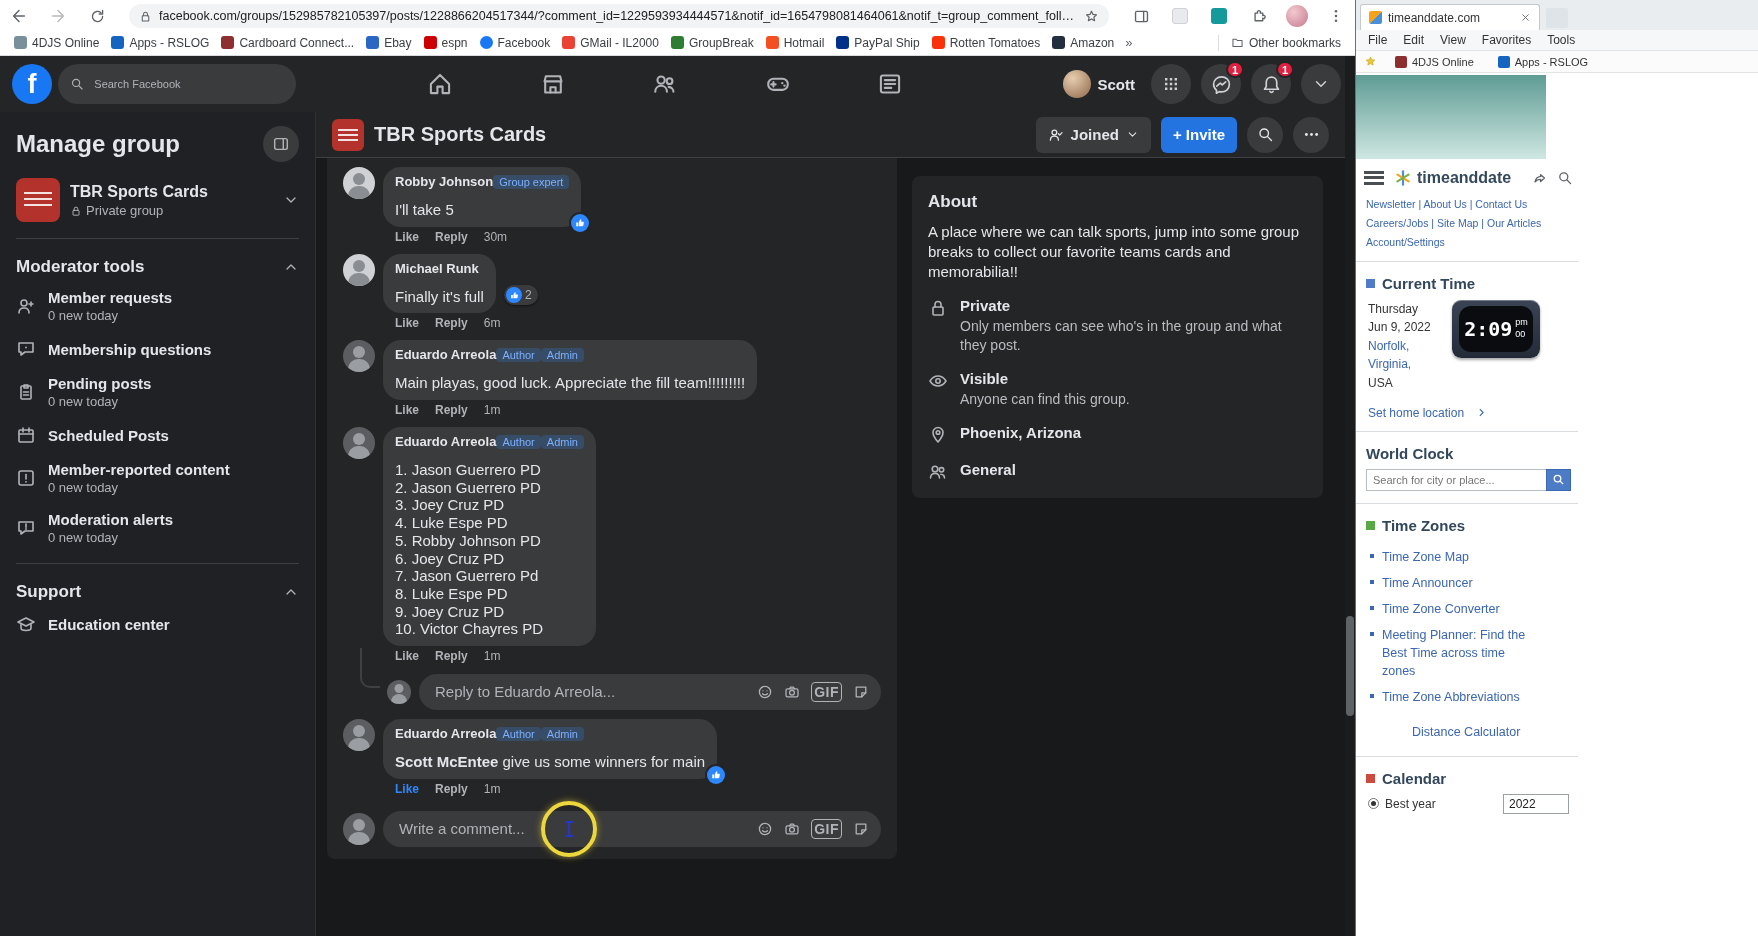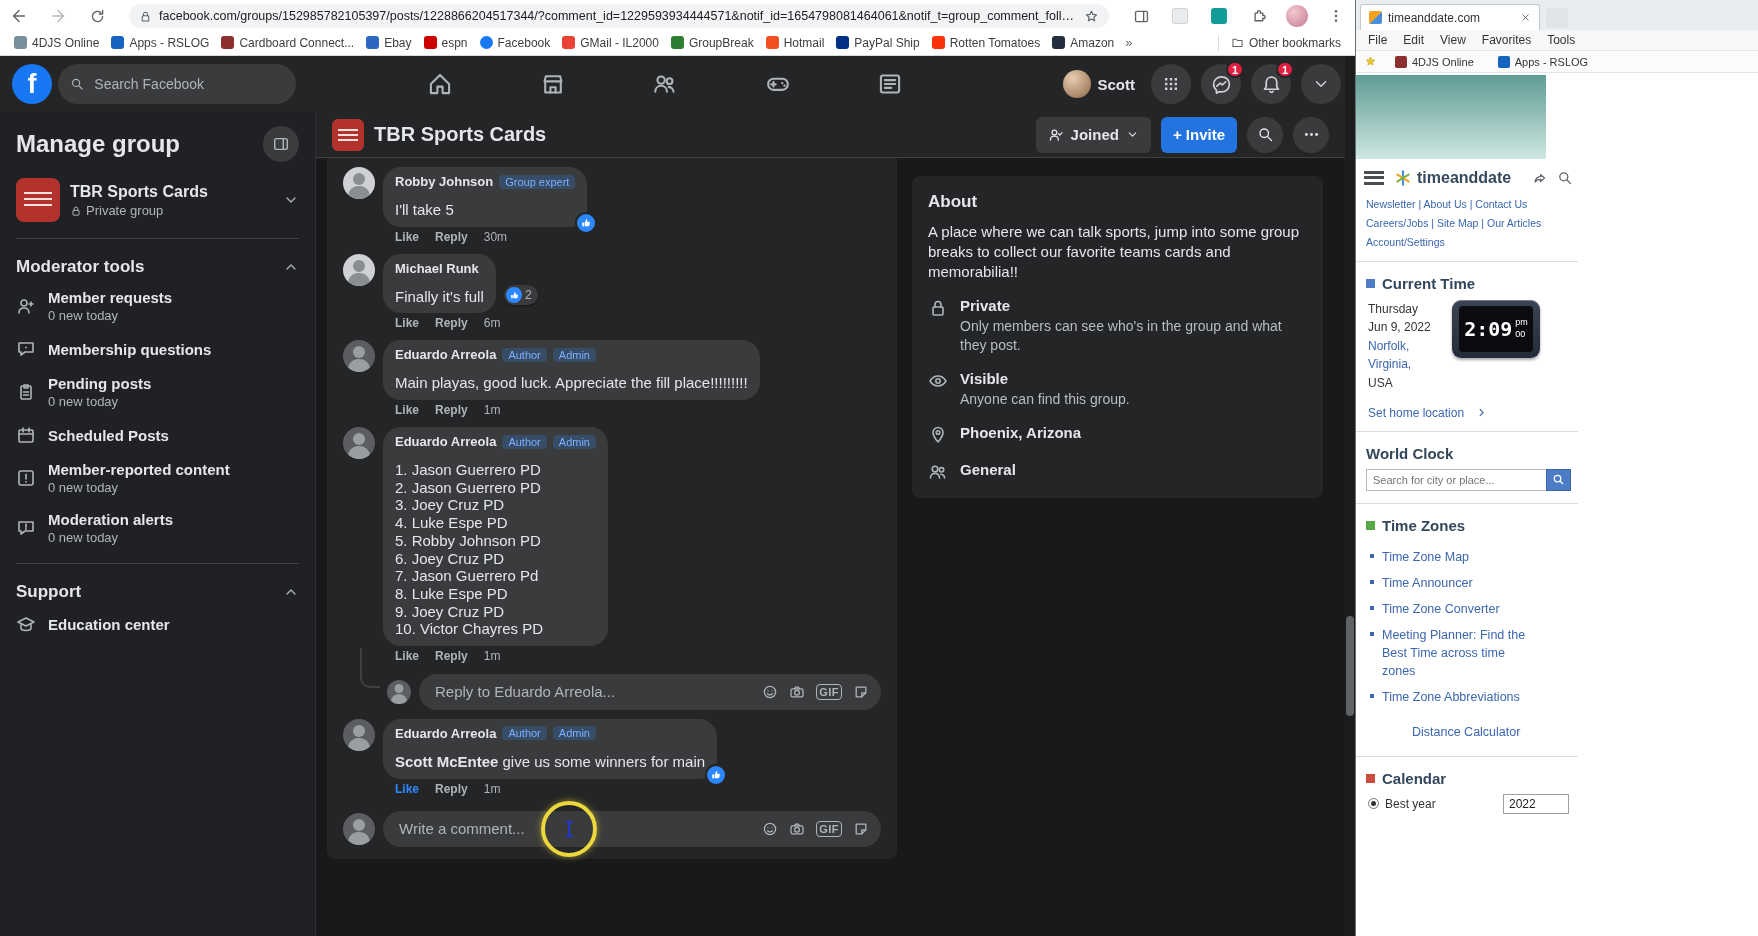--- a/index.html
+++ b/index.html
@@ -22,21 +22,21 @@
   .bmbar{position:absolute;left:0;top:30px;right:0;height:26px;background:#fff;border-bottom:1px solid #dadce0;display:flex;align-items:center;padding:0 8px;font-size:12px;color:#3c4043;white-space:nowrap}
   .bm{display:flex;align-items:center;gap:5px;padding:2px 6px;border-radius:4px}
   .fv{width:13px;height:13px;border-radius:3px;flex:0 0 auto}
   .bmsep{width:1px;height:16px;background:#dadce0;margin:0 6px}
   .bmchev{color:#5f6368;padding:0 5px;font-size:13px}
 
   
   .fbnav{position:absolute;left:0;top:56px;right:0;height:56px;background:#242526;box-shadow:0 1px 0 #3e4042}
   .fblogo{position:absolute;left:12px;top:8px;width:40px;height:40px;border-radius:50%;background:#1877f2;color:#fff;font-size:27px;font-weight:700;display:flex;align-items:center;justify-content:center}
   .fbsearch{position:absolute;left:58px;top:8px;width:238px;height:40px;border-radius:20px;background:#3a3b3c;display:flex;align-items:center;gap:8px;padding:0 12px}
-  .fbsearch input{background:transparent;border:none;outline:none;color:#5eead4;font-size:14px;width:100%;font-family:inherit}
+  .fbsearch input{background:transparent;border:none;outline:none;color:#5eead4;font-size:11px;width:100%;font-family:inherit}
   .fbsearch input::placeholder{color:#b0b3b8}
   .fbtabs{position:absolute;left:360px;top:4px;width:610px;height:48px;display:flex;justify-content:space-between;padding:0 30px}
   .fbtab{width:100px;height:48px;display:flex;align-items:center;justify-content:center;border-radius:8px}
   .fbright{position:absolute;right:14px;top:8px;display:flex;gap:10px;align-items:center}
   .chip{display:flex;align-items:center;gap:7px;color:#e4e6eb;font-size:15px;font-weight:600;padding:2px 6px;border-radius:18px}
   .chipav{width:28px;height:28px;border-radius:50%;background:radial-gradient(circle at 35% 30%,#e8cdb0,#8d6748)}
   .cbtn{width:40px;height:40px;border-radius:50%;background:#3a3b3c;display:flex;align-items:center;justify-content:center;position:relative}
   .nbadge{position:absolute;top:-3px;right:-3px;background:#e41e3f;color:#fff;font-size:11px;font-weight:700;min-width:17px;height:17px;border-radius:9px;display:flex;align-items:center;justify-content:center;padding:0 4px;border:2px solid #242526}
 
   
@@ -70,38 +70,38 @@
   .postcard{position:absolute;left:11px;top:0;width:570px;background:#242526;border-radius:0 0 8px 8px;padding:6px 0 12px}
   .cmt{display:flex;gap:8px;padding:3px 16px;position:relative}
   .av32{width:32px;height:32px;border-radius:50%;background:#5b5d60;position:relative;overflow:hidden;flex:0 0 auto}
   .av24{width:24px;height:24px;border-radius:50%;background:#5b5d60;position:relative;overflow:hidden;flex:0 0 auto}
   .av32::before{content:"";position:absolute;left:50%;top:6px;transform:translateX(-50%);width:12px;height:12px;border-radius:50%;background:#9a9da1}
   .av32::after{content:"";position:absolute;left:50%;top:19px;transform:translateX(-50%);width:22px;height:14px;border-radius:10px 10px 0 0;background:#9a9da1}
   .av24::before{content:"";position:absolute;left:50%;top:4px;transform:translateX(-50%);width:9px;height:9px;border-radius:50%;background:#9a9da1}
   .av24::after{content:"";position:absolute;left:50%;top:14px;transform:translateX(-50%);width:16px;height:11px;border-radius:8px 8px 0 0;background:#9a9da1}
   .av-light{background:#cfd1d5}.av-light::before,.av-light::after{background:#8a8d91}
   .bub{background:#3a3b3c;border-radius:18px;padding:7px 12px 8px;position:relative;display:inline-block;max-width:480px}
-  .chead{display:flex;align-items:center;gap:6px}
+  .chead{display:flex;align-items:flex-end;gap:0}
   .cname{font-size:13px;font-weight:600;color:#e4e6eb;white-space:nowrap}
   .bdg{font-size:11px;font-weight:500;padding:1px 6px;border-radius:4px;background:rgba(45,136,255,.22);color:#7cb0ff;white-space:nowrap}
   .ctext{font-size:15px;line-height:1.18;color:#e4e6eb;margin-top:12px;white-space:pre-line}
   .mention{font-weight:700}
   .cacts{display:flex;gap:16px;margin:3px 0 4px 12px;font-size:12px;font-weight:700;color:#b0b3b8}
   .cacts .t{font-weight:400}
   .liked{color:#2d88ff}
   .rx{position:absolute;right:-8px;bottom:-5px;width:18px;height:18px;border-radius:50%;background:#2d88ff;display:flex;align-items:center;justify-content:center;box-shadow:0 0 0 2px #242526}
   .rx2{position:absolute;right:-42px;bottom:8px;display:flex;align-items:center;gap:3px;background:#3a3b3c;border-radius:10px;padding:2px 6px 2px 2px;box-shadow:0 1px 2px rgba(0,0,0,.5);font-size:12px;color:#b0b3b8}
   .rxc{width:16px;height:16px;border-radius:50%;background:#2d88ff;display:flex;align-items:center;justify-content:center}
   .replyrow{display:flex;gap:8px;align-items:center;margin:4px 16px 6px 60px;position:relative}
   .replyrow::before{content:"";position:absolute;left:-27px;top:-26px;width:18px;height:38px;border-left:2px solid #3e4042;border-bottom:2px solid #3e4042;border-radius:0 0 0 10px}
   .pill{flex:1;height:36px;background:#3a3b3c;border-radius:18px;display:flex;align-items:center;gap:0;padding:0 12px 0 14px;position:relative}
   .pill input{flex:1;background:transparent;border:none;outline:none;color:#e4e6eb;font-size:15px;font-family:inherit;min-width:0}
   .pill input::placeholder{color:#b0b3b8}
   .pillicons{display:flex;gap:11px;align-items:center}
-  .gifbox{font-size:11px;font-weight:700;color:#b0b3b8;border:1.5px solid #b0b3b8;border-radius:4px;padding:1px 2px;letter-spacing:.5px}
+  .gifbox{font-size:14px;font-weight:700;color:#b0b3b8;border:1.5px solid #b0b3b8;border-radius:4px;padding:1px 2px;letter-spacing:.5px}
   .composer{display:flex;gap:8px;align-items:center;margin:8px 16px 0;position:relative}
   .hl{position:absolute;left:158px;top:50%;transform:translateY(-50%);width:56px;height:56px;border:4px solid #ecd73c;border-radius:50%;box-shadow:0 0 7px rgba(236,215,60,.55);pointer-events:none;z-index:5}
   .ibeam{position:absolute;left:50%;top:50%;transform:translate(-50%,-50%);width:2px;height:14px;background:#2536c9}
   .ibeam::before,.ibeam::after{content:"";position:absolute;left:-2.5px;width:7px;height:2px;background:#2536c9}
   .ibeam::before{top:-1px}.ibeam::after{bottom:-1px}
 
   
   .aboutcard{position:absolute;left:596px;top:18px;width:411px;background:#242526;border-radius:8px;padding:16px;color:#e4e6eb}
   .atitle{font-size:17px;font-weight:700;margin:0 0 10px}
   .adesc{font-size:15px;line-height:1.32;margin:0 0 6px;color:#e4e6eb}
@@ -131,21 +131,21 @@
   .tdlogo{display:flex;align-items:center;gap:5px;font-size:16px;font-weight:700;color:#35495c;flex:1}
   .tdlinks{font-size:10.5px;color:#3b66b0;padding:0 10px;line-height:1.8;width:225px}
   .tddiv{height:1px;background:#d9dde0;margin:9px 0;width:222px}
   .h2row{display:flex;align-items:center;gap:7px;padding:4px 10px;font-size:15px;font-weight:700;color:#32475c}
   .sq{width:9px;height:9px;flex:0 0 auto}
   .sq-blue{background:#4f7bc7}.sq-green{background:#58a846}.sq-red{background:#cc4b3d}
   .ctwrap{display:flex;gap:10px;padding:4px 12px;width:225px}
   .ctleft{font-size:12px;line-height:1.55;color:#333;width:74px}
   .tdlink{color:#3b66b0}
   .clock{width:88px;height:58px;background:linear-gradient(#3a4456,#242b38);border-radius:9px;padding:6px 7px;display:flex;box-shadow:inset 0 1px 0 rgba(255,255,255,.3),0 2px 3px rgba(0,0,0,.35)}
-  .clkface{flex:1;background:#0a0c0f;border-radius:4px;display:flex;align-items:center;justify-content:center;gap:3px;padding:0 3px}
+  .clkface{flex:1;background:#0a0c0f;border-radius:12px;display:flex;align-items:center;justify-content:center;gap:3px;padding:0 3px}
   .clktime{font-size:20px;font-weight:700;color:#fff;font-family:"DejaVu Sans Mono",monospace}
   .clkside{display:flex;flex-direction:column;font-size:9px;color:#fff;line-height:1.25}
   .sethome{display:flex;align-items:center;gap:12px;padding:9px 12px 2px;font-size:12px;color:#3b66b0;width:200px}
   .wcsearch{display:flex;padding:3px 10px;width:225px}
   .wcsearch input{flex:1;height:22px;border:1px solid #b8bdc2;border-right:none;font-size:11px;padding:0 6px;color:#555;outline:none;font-family:inherit;min-width:0}
   .wcbtn{width:25px;height:22px;background:#4d7cc7;display:flex;align-items:center;justify-content:center;border:1px solid #3b66b0;padding:0}
   .tzlist{padding:2px 10px 2px 14px;width:214px}
   .tzitem{display:flex;gap:8px;font-size:12.5px;color:#3b66b0;line-height:1.45;margin:8px 0;align-items:flex-start}
   .tzb{width:4px;height:4px;background:#3b66b0;margin-top:6px;flex:0 0 auto}
   .distcalc{padding:8px 10px 8px 56px;font-size:12.5px;color:#3b66b0}
@@ -537,21 +537,21 @@
 
       <div class="cmt">
         <span class="av32"></span>
         <span>
           <span class="bub">
             <span class="chead">
                 <span class="cname">Eduardo Arreola</span>
                 <span class="bdg">Author</span>
                 <span class="bdg">Admin</span>
               </span>
-            <div class="ctext">Main playas, good luck. Appreciate the fill place!!!!!!!!!</div>
+            <div class="ctext">Main playas, good luck. Appreciate the fill team!!!!!!!!!</div>
           </span>
           <div class="cacts">
               <span>Like</span>
               <span>Reply</span>
               <span class="t">1m</span>
             </div>
         </span>
       </div>
 
       <div class="cmt">

